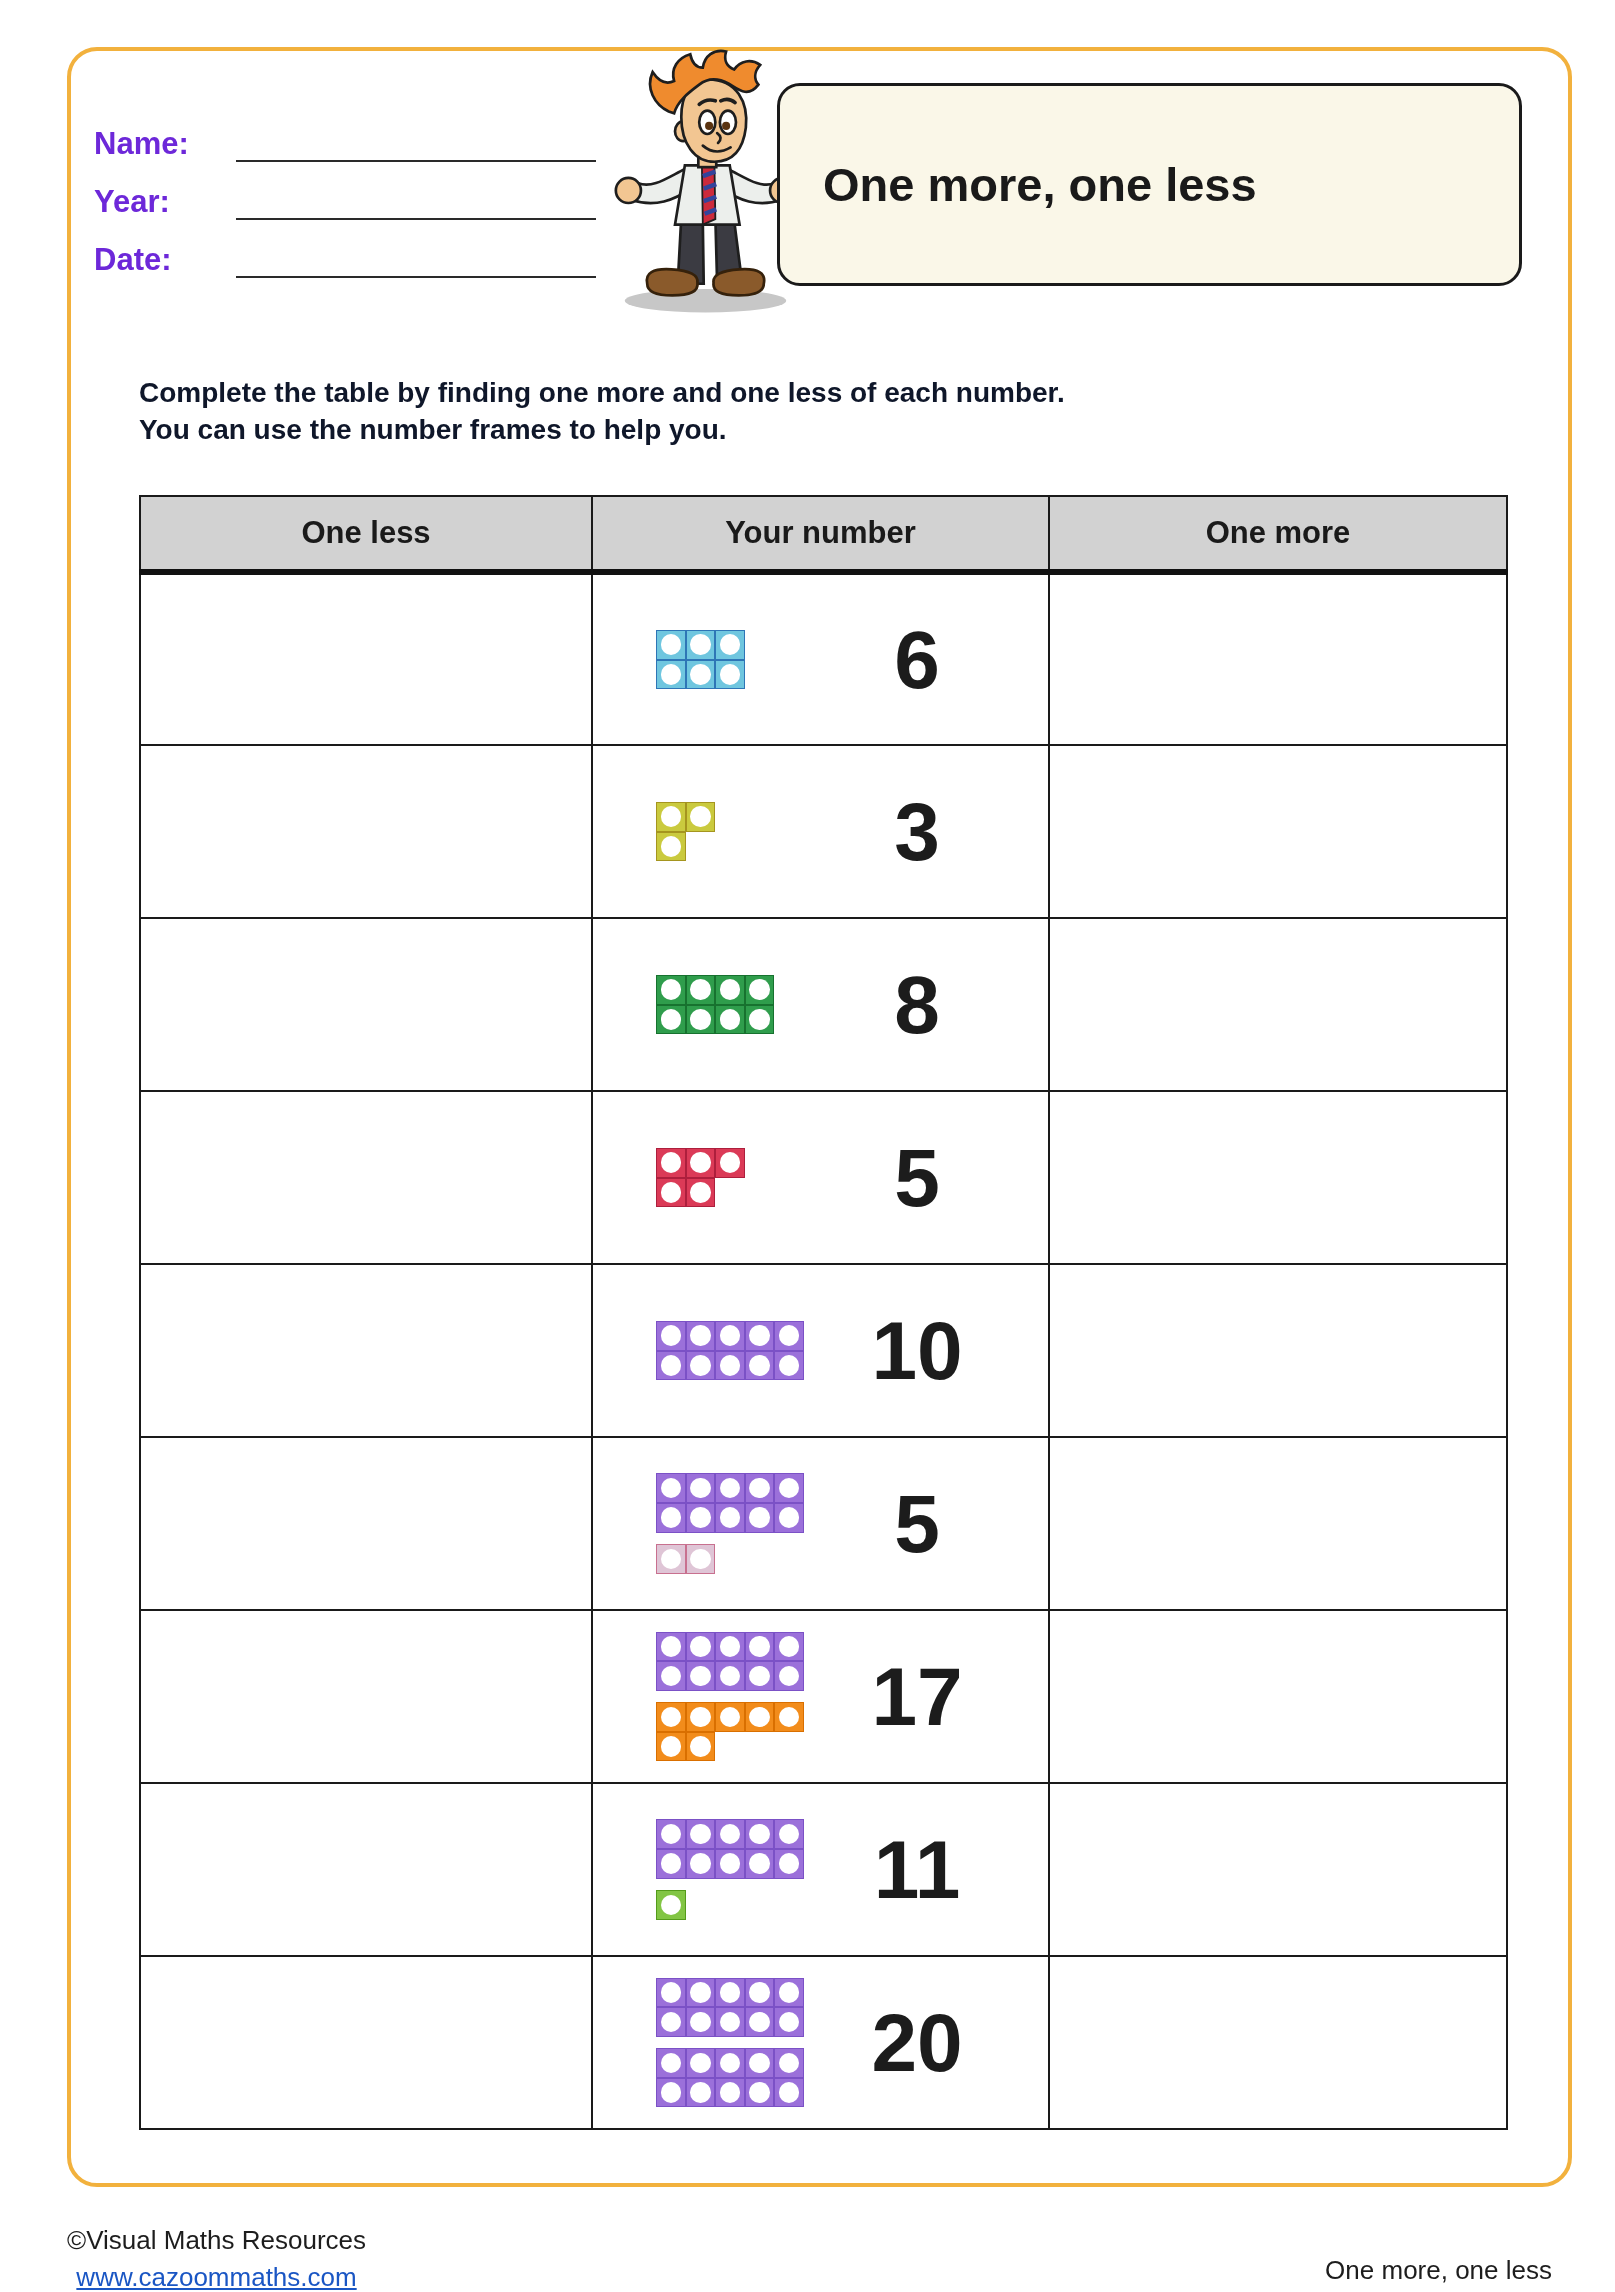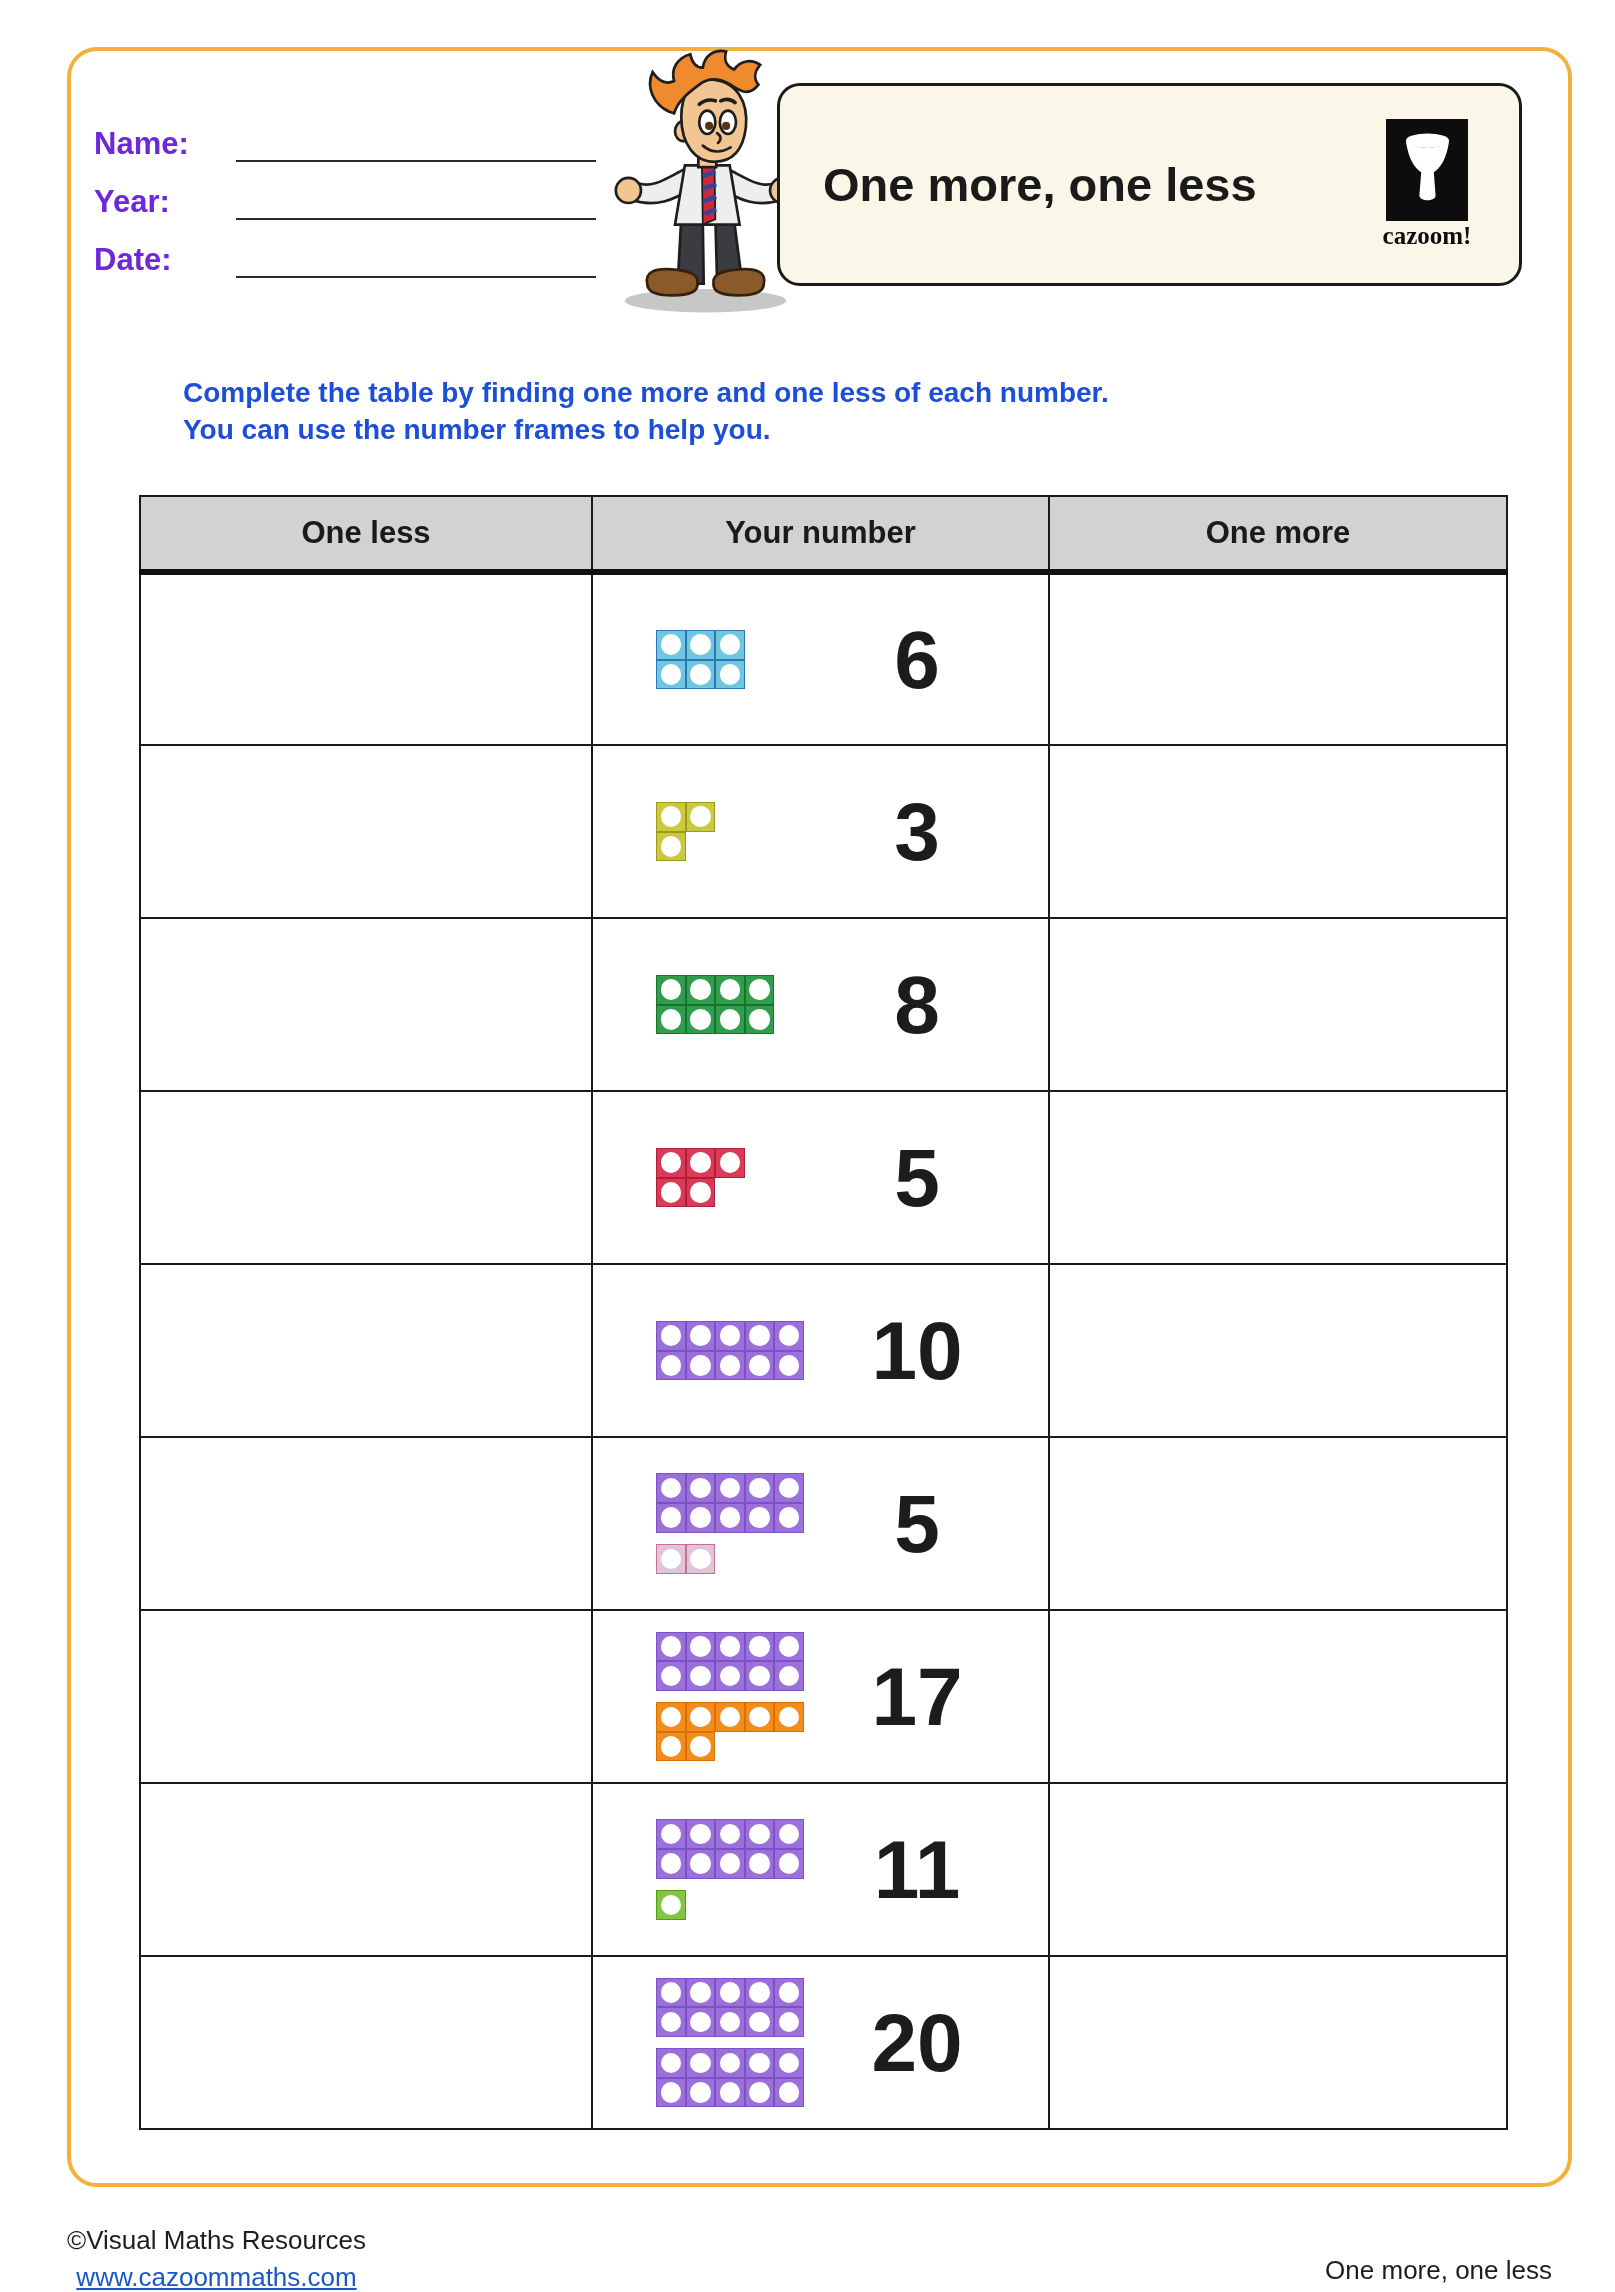--- a/index.html
+++ b/index.html
@@ -22,21 +22,21 @@
   
   .title-box { position:absolute; left:777px; top:83px; width:745px; height:203px;
                background:#FAF7E8; border:3.6px solid #1a1a1a; border-radius:23px;
                display:flex; align-items:center; }
   .page-title { flex:1; padding-left:43px; font-size:47px; font-weight:bold; letter-spacing:0; color:#1a1a1a; }
   .logo-block { width:134px; margin-right:25px; display:flex; flex-direction:column; align-items:center; }
   .logo-mark { width:82px; height:102px; background:#0d0d0d; display:flex; align-items:center; justify-content:center; }
   .logo-text { font-family:"Liberation Serif","DejaVu Serif",serif; font-weight:bold; font-size:25px; color:#0d0d0d; margin-top:1.8px; }
 
   
-  .instructions { position:absolute; left:139px; top:374px; font-size:28px; font-weight:bold; line-height:37px; color:#1d4ed8;margin-left:44px; }
+  .instructions { position:absolute; left:139px; top:374px; font-size:28px; font-weight:bold; line-height:37px; color:#0f172a; }
 
   
   table.sheet { position:absolute; left:139px; top:495px; width:1367px; border-collapse:collapse;
                 table-layout:fixed; }
   table.sheet, table.sheet th, table.sheet td { border:2.7px solid #1a1a1a; }
   table.sheet thead th { height:76px; background:#D2D2D2; font-size:31px; font-weight:bold;
                          text-align:center; border-bottom:6.3px solid #111; color:#1a1a1a; }
   table.sheet tbody tr { height:173px; }
   table.sheet td { background:#fff; vertical-align:middle; }
   col.c1 { width:452px; } col.c2 { width:457px; } col.c3 { width:458px; }
@@ -97,29 +97,20 @@
     <ellipse cx="140" cy="84" rx="9" ry="13" fill="#fff" stroke="#1e1e1e" stroke-width="3"></ellipse>
     <circle cx="119" cy="88" r="4.5" fill="#5a3310"></circle>
     <circle cx="138" cy="88" r="4.5" fill="#5a3310"></circle>
     <path d="M108,64 q8,-7 18,-4 M132,60 q9,-4 16,2" fill="none" stroke="#1e1e1e" stroke-width="4" stroke-linecap="round"></path>
     <path d="M128,96 q7,5 1,11" fill="none" stroke="#1e1e1e" stroke-width="3" stroke-linecap="round"></path>
     <path d="M112,110 q14,12 31,2" fill="none" stroke="#1e1e1e" stroke-width="3" stroke-linecap="round"></path>
   </svg>
 
   <div class="title-box">
     <div class="page-title">One more, one less</div>
-    <div class="logo-block">
-      <div class="logo-mark">
-        <svg viewBox="0 0 70 90" width="63" height="81">
-          <ellipse cx="35" cy="13" rx="24" ry="8" fill="#fff"></ellipse>
-          <path d="M11,14 C14,34 21,44 28,48 L26,74 C26,81 44,81 44,74 L42,48 C49,44 56,34 59,14 C50,23 20,23 11,14 Z" fill="#fff"></path>
-        </svg>
-      </div>
-      <div class="logo-text">cazoom!</div>
-    </div>
   </div>
 
   <div class="instructions">
     <div>Complete the table by finding one more and one less of each number.</div>
     <div>You can use the number frames to help you.</div>
   </div>
 
   <table class="sheet">
     <colgroup>
         <col class="c1">

